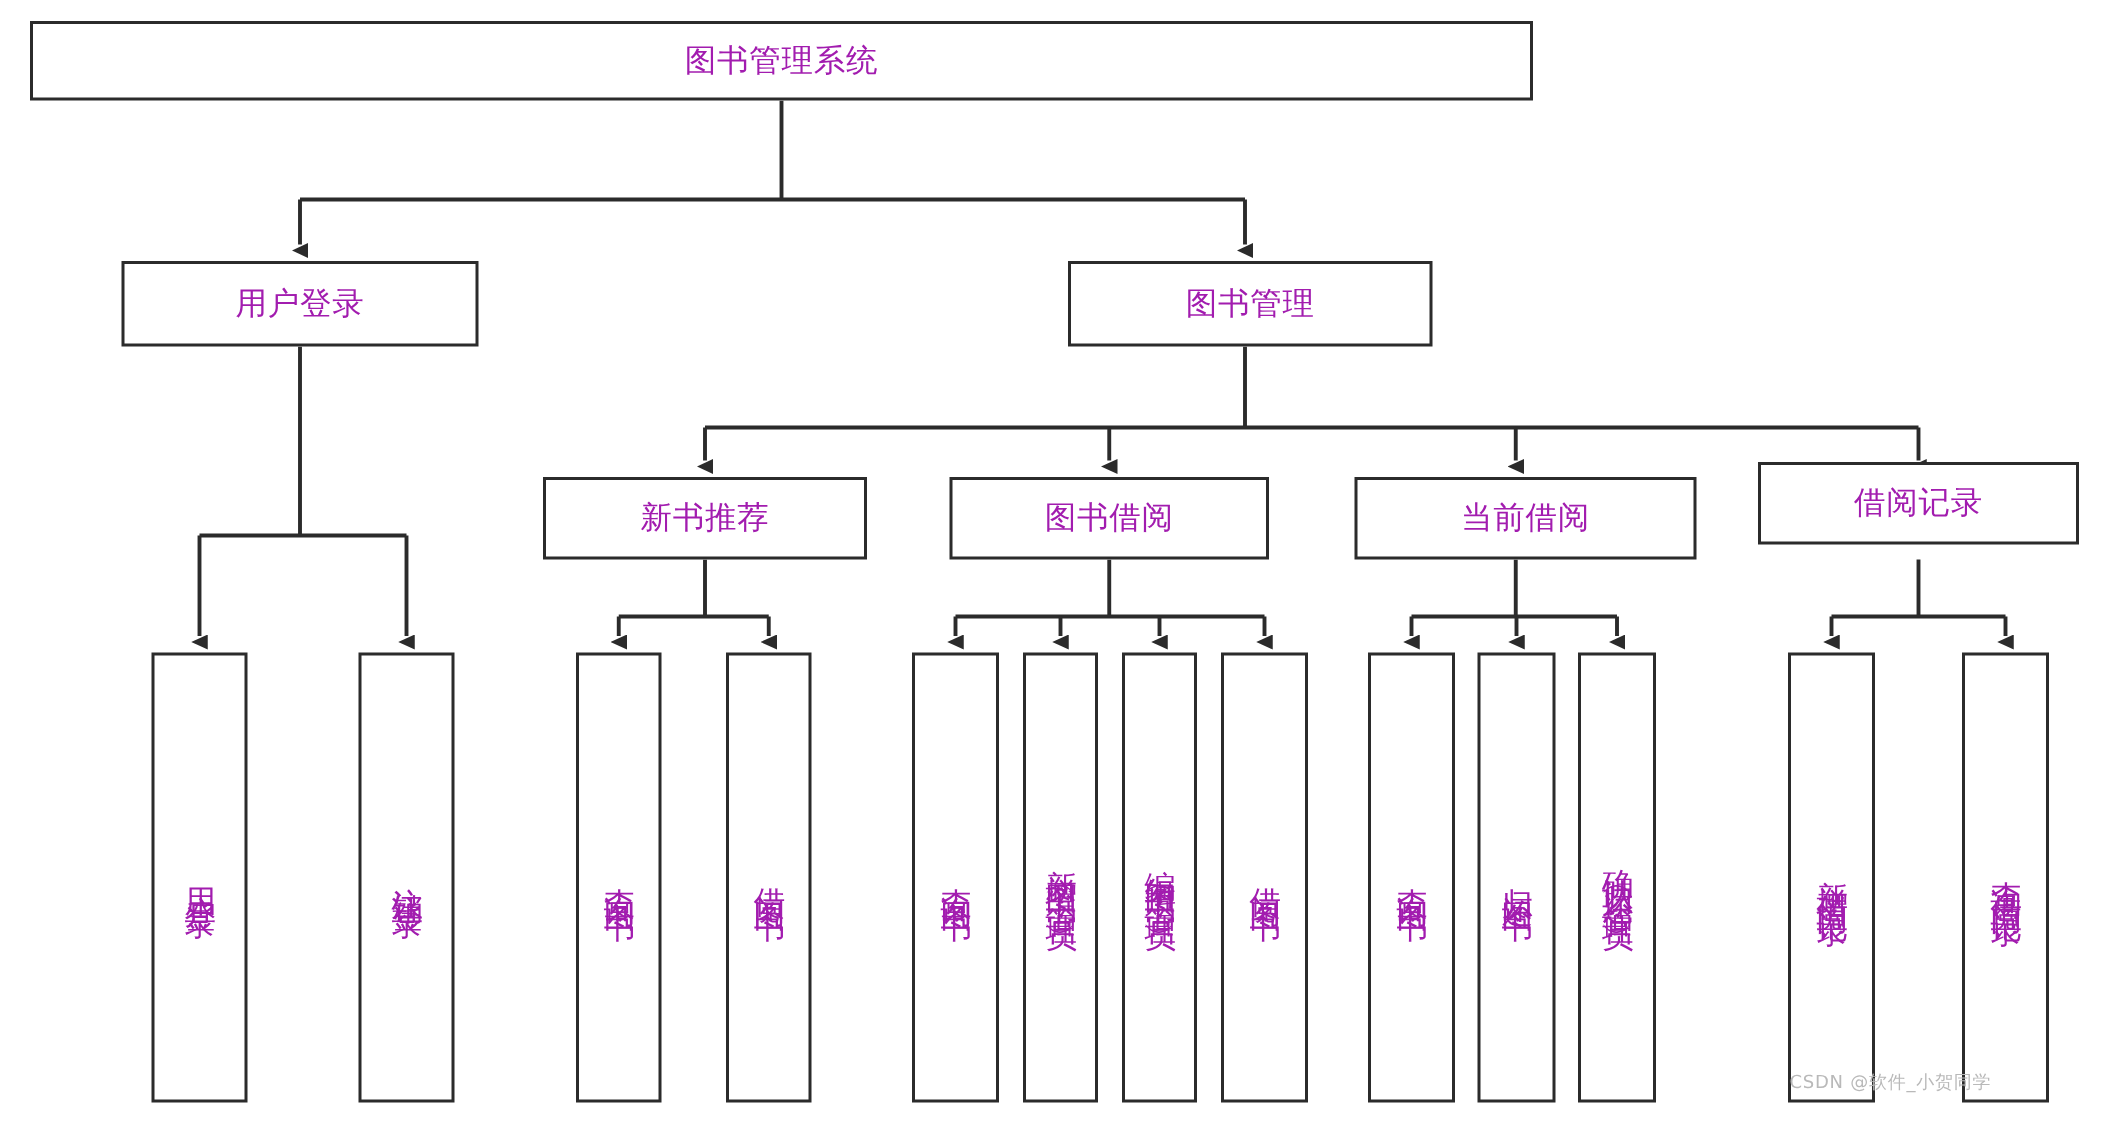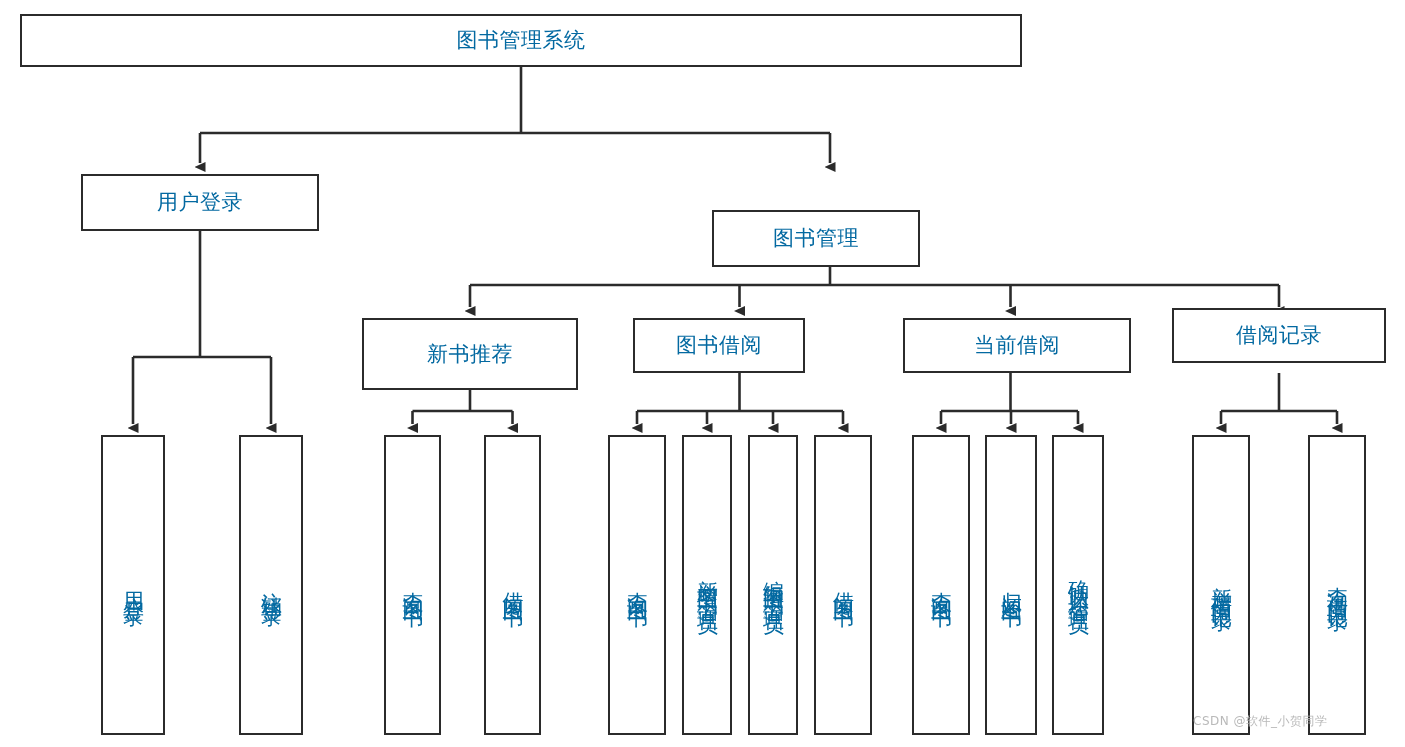--- a/index.html
+++ b/index.html
@@ -37,21 +37,21 @@
     border: 2.5px solid #2b2b2b;
     display: flex;
     align-items: center;
     justify-content: center;
     text-align: center;
   }
   .node-label {
     font-size: 21px;
     line-height: 1.25;
     letter-spacing: 0.5px;
-    color: #0369a1;
+    color: #a21caf;
     white-space: nowrap;
   }
   
   .node.horiz .node-label {
     writing-mode: horizontal-tb;
   }
   
   .node.vert {
     align-items: center;
     justify-content: center;
@@ -122,28 +122,28 @@
       </g>
   </svg>
 
   <div class="node horiz" style="left: 20px; top: 14px; width: 1002px; height: 53px;">
     <span class="node-label">图书管理系统</span>
   </div>
 
   <div class="node horiz" style="left: 81px; top: 174px; width: 238px; height: 57px;">
     <span class="node-label">用户登录</span>
   </div>
-  <div class="node horiz" style="left: 712px; top: 174px; width: 208px; height: 57px; margin-top: 36px;">
+  <div class="node horiz" style="left: 712px; top: 174px; width: 243px; height: 57px;">
     <span class="node-label">图书管理</span>
   </div>
 
-  <div class="node horiz" style="left: 362px; top: 318px; width: 216px; height: 72px;">
+  <div class="node horiz" style="left: 362px; top: 318px; width: 216px; height: 55px;">
     <span class="node-label">新书推荐</span>
   </div>
-  <div class="node horiz" style="left: 633px; top: 318px; width: 172px; height: 55px;">
+  <div class="node horiz" style="left: 633px; top: 318px; width: 213px; height: 55px;">
     <span class="node-label">图书借阅</span>
   </div>
   <div class="node horiz" style="left: 903px; top: 318px; width: 228px; height: 55px;">
     <span class="node-label">当前借阅</span>
   </div>
   <div class="node horiz" style="left: 1172px; top: 308px; width: 214px; height: 55px;">
     <span class="node-label">借阅记录</span>
   </div>
 
   <div class="node vert" style="left: 101px; top: 435px; width: 64px; height: 300px;">

